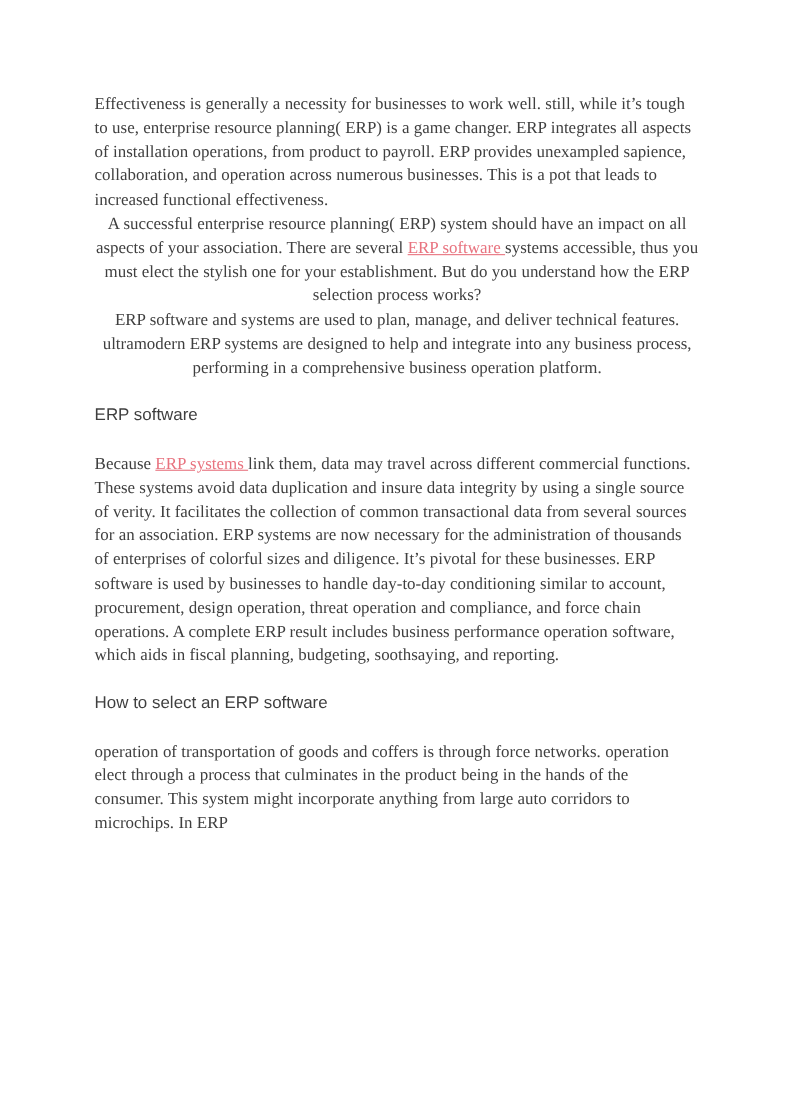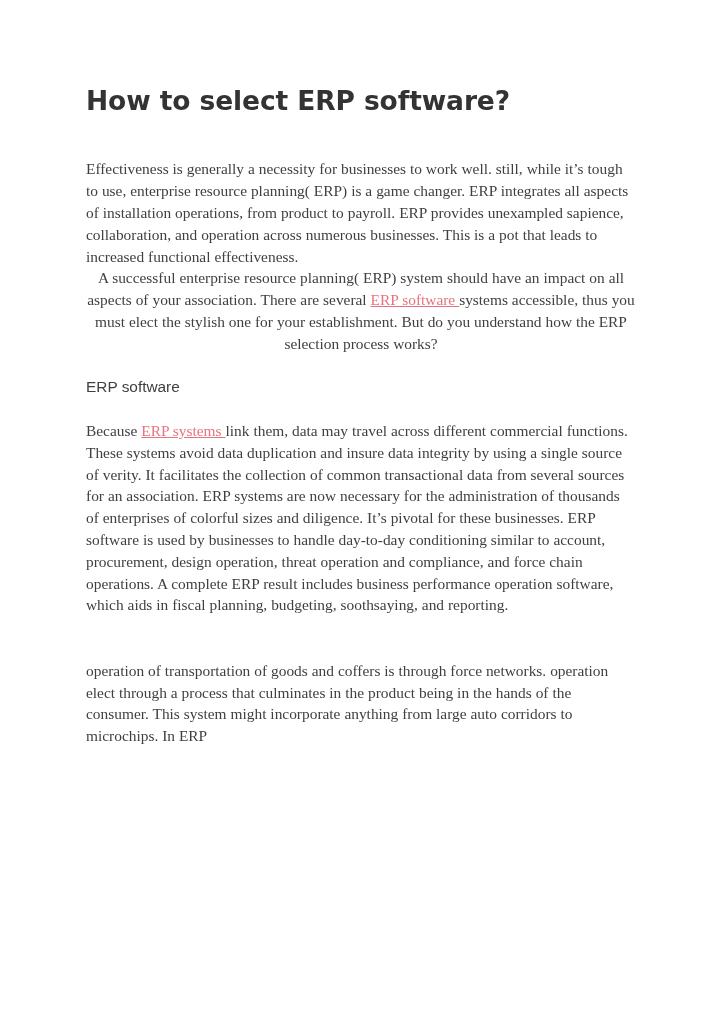--- a/index.html
+++ b/index.html
@@ -61,36 +61,37 @@
     text-underline-offset: 1px;
     cursor: pointer;
   }
 </style>
 </head>
 <body>
 
 <div class="page">
   <div class="content">
 
-    <h1 class="doc-title">How to select ERP software?</h1>
 
     <p class="para">Effectiveness is generally a necessity for businesses to work well. still, while it’s tough to use, enterprise resource planning( ERP) is a game changer. ERP integrates all aspects of installation operations, from product to payroll. ERP provides unexampled sapience, collaboration, and operation across numerous businesses. This is a pot that leads to increased functional effectiveness.</p>
 
     <p class="para"><span>A successful enterprise resource planning( ERP) system should have an impact on all aspects of your association. There are several </span><a class="link">ERP software </a><span>systems accessible, thus you must elect the stylish one for your establishment. But do you understand how the ERP selection process works?</span></p>
 
+    <p class="para">ERP software and systems are used to plan, manage, and deliver technical features. ultramodern ERP systems are designed to help and integrate into any business process, performing in a comprehensive business operation platform.</p>
 
     <div class="gap"></div>
 
     <p class="subhead">ERP software</p>
 
     <div class="gap"></div>
 
     <p class="para"><span>Because </span><a class="link">ERP systems </a><span>link them, data may travel across different commercial functions. These systems avoid data duplication and insure data integrity by using a single source of verity. It facilitates the collection of common transactional data from several sources for an association. ERP systems are now necessary for the administration of thousands of enterprises of colorful sizes and diligence. It’s pivotal for these businesses. ERP software is used by businesses to handle day-to-day conditioning similar to account, procurement, design operation, threat operation and compliance, and force chain operations. A complete ERP result includes business performance operation software, which aids in fiscal planning, budgeting, soothsaying, and reporting.</span></p>
 
     <div class="gap"></div>
 
+    <p class="subhead">How to select an ERP software</p>
 
     <div class="gap"></div>
 
     <p class="para">operation of transportation of goods and coffers is through force networks. operation elect through a process that culminates in the product being in the hands of the consumer. This system might incorporate anything from large auto corridors to microchips. In ERP</p>
 
   </div>
 </div>
 
 </body></html>

